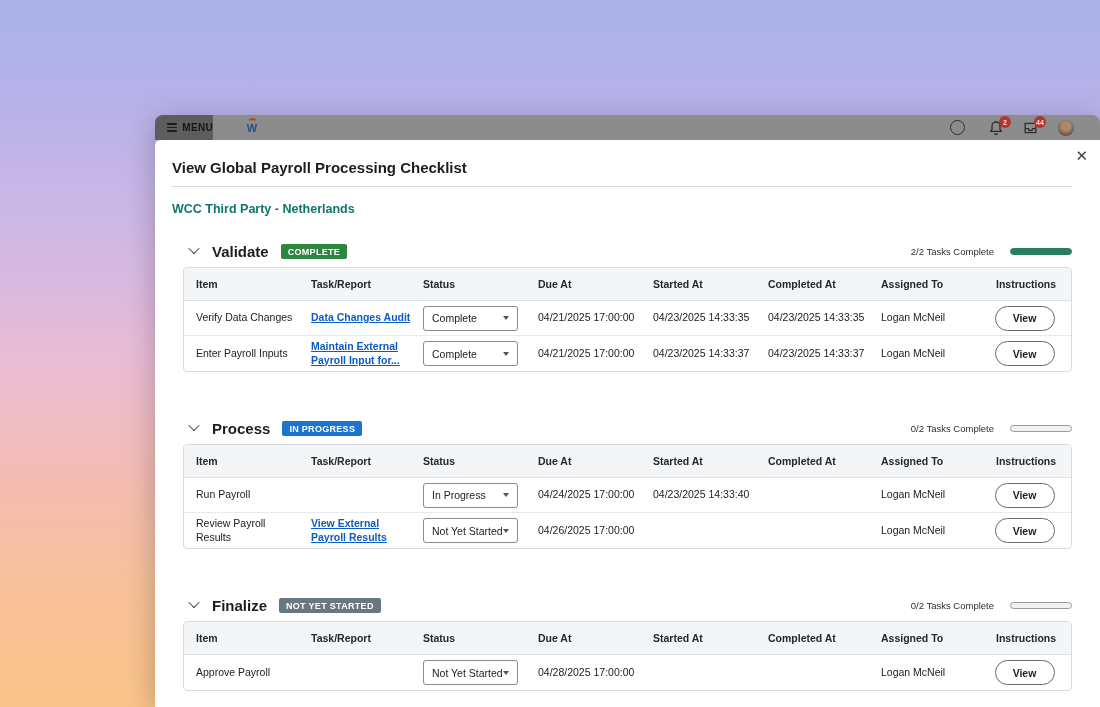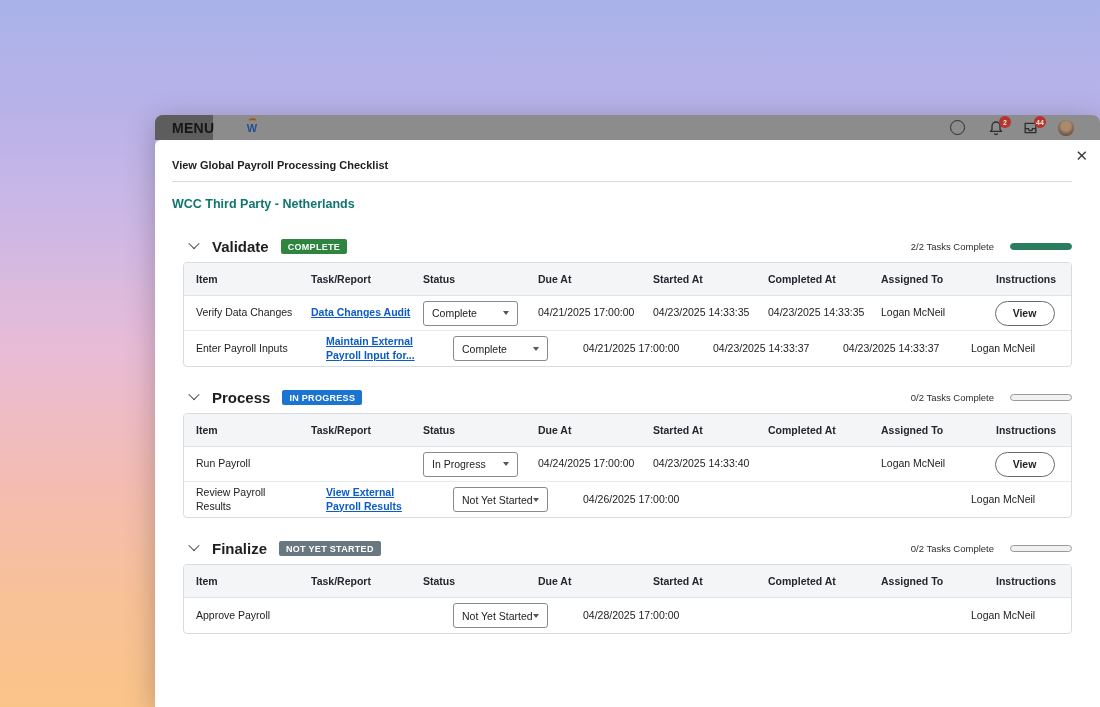--- a/index.html
+++ b/index.html
@@ -11,21 +11,21 @@
   
   .window { position:absolute; left:155px; top:115px; width:945px; height:592px;
     border-radius:8px 8px 0 0; overflow:hidden; box-shadow:0 6px 30px rgba(0,0,0,.25); }
 
   
   .topbar { position:relative; height:25px; background:#8c8c8c; overflow:hidden; }
   .menu-area { position:absolute; left:0; top:0; width:58px; height:25px;
     background:#5d5d5d; display:flex; align-items:center; gap:5px; padding-left:12px; }
   .hamburger { width:11px; height:9px; display:flex; flex-direction:column; justify-content:space-between; }
   .hamburger span { display:block; height:1.8px; background:#1c1c1c; border-radius:1px; }
-  .menu-label { font-size:14px; font-weight:bold; color:#161616; letter-spacing:.3px; }
+  .menu-label { font-size:10px; font-weight:bold; color:#161616; letter-spacing:.3px; }
   .logo { position:absolute; left:88px; top:3px; width:18px; height:22px; text-align:center; }
   .logo-arc { width:11px; height:11px; margin:0 auto; border:2.5px solid transparent;
     border-top-color:#a8541c; border-radius:50%; transform:rotate(0deg); }
   .logo-w { font-size:11px; font-weight:bold; color:#24508f; line-height:6px; display:block; margin-top:-4px; }
   .search-pill { position:absolute; left:305px; top:7px; width:335px; height:26px;
     background:#9b9b9b; border:1px solid #6f6f6f; border-radius:14px;
     display:flex; align-items:center; gap:8px; padding:0 14px; }
   .search-icon { width:9px; height:9px; border:1.6px solid #2c2c2c; border-radius:50%; position:relative; flex:0 0 auto; }
   .search-icon::after { content:""; position:absolute; width:5px; height:1.6px; background:#2c2c2c;
     transform:rotate(45deg); left:7px; top:9px; }
@@ -40,47 +40,47 @@
   .ic-avatar { left:118px; width:16px; height:16px; border-radius:50%;
     background:radial-gradient(circle at 50% 38%, #a98a6d 0 35%, #6b4f3e 75%); }
   .badge-dot { position:absolute; top:-4px; right:-7px; min-width:12px; height:12px; padding:0 2px;
     background:#b5342c; border-radius:7px; color:#efe6e4; font-size:7px; font-weight:bold;
     display:flex; align-items:center; justify-content:center; }
 
   
   .sheet { position:relative; background:#ffffff; height:567px; border-radius:6px 0 0 0; overflow:hidden; }
   .close-btn { position:absolute; top:8px; right:12px; font-size:15px; color:#3c3c3c;
     cursor:pointer; line-height:1; font-weight:normal; }
-  .title { font-size:11px; font-weight:bold; color:#1d1d1d; padding:19px 40px 0 17px; }
+  .title { font-size:15px; font-weight:bold; color:#1d1d1d; padding:19px 40px 0 17px; }
   .title-divider { height:1px; background:#d9d9d9; margin:10px 28px 0 17px; }
   .subtitle { font-size:12.5px; font-weight:bold; color:#0f766e; margin:15px 28px 0 17px; }
 
   .section { margin:0 28px; }
   .sec-head { display:flex; align-items:center; margin-top:27px; position:relative; }
-  .sec-head.gap-lg { margin-top:22px; }
+  .sec-head.gap-lg { margin-top:48px; }
   .chev { width:8px; height:8px; border-right:1.8px solid #4a4a4a; border-bottom:1.8px solid #4a4a4a;
     transform:rotate(45deg) translate(-1px,-1px); margin:0 14px 4px 7px; cursor:pointer; flex:0 0 auto; }
   .sec-name { font-size:15px; font-weight:bold; color:#1e1e1e; margin-right:12px; }
   .badge { font-size:9px; font-weight:bold; color:#fff; padding:3px 7px 2px; border-radius:2px; letter-spacing:.3px; }
   .badge-complete { background:#2e8540; }
   .badge-inprogress { background:#1b75d0; }
   .badge-notstarted { background:#697780; }
   .sec-progress { position:absolute; right:0; display:flex; align-items:center; gap:16px; }
   .prog-label { font-size:9.5px; color:#2d2d2d; }
   .prog-bar { width:62px; height:7px; border-radius:4px; }
   .prog-full { background:#2a7d5f; border:1px solid #2a7d5f; }
   .prog-empty { background:#f1f1f1; border:1px solid #9a9a9a; }
 
   .tbl { margin-top:7px; border:1px solid #d8dce1; border-radius:4px; overflow:hidden; background:#fff; }
   .thead, .trow { display:grid; grid-template-columns:115px 112px 115px 115px 115px 113px 115px 1fr;
     align-items:center; }
   .thead { background:#f4f5f7; height:33px; border-bottom:1px solid #dfe2e6; }
   .th { font-size:10.5px; font-weight:bold; color:#23272e; padding-left:12px; }
   .trow { height:35px; border-bottom:1px solid #e8eaed; }
-  .trow:last-child { border-bottom:none;gap:15px; }
+  .trow:last-child { border-bottom:none; }
   .td { font-size:10.5px; color:#222; padding-left:12px; line-height:1.25; }
   .td a { color:#0b5cc7; font-weight:bold; text-decoration:underline; font-size:10.5px; }
   .dd { width:95px; height:25px; border:1px solid #8a8a8a; border-radius:3px; background:#fff;
     display:flex; align-items:center; justify-content:space-between; padding:0 8px; margin-left:12px; cursor:pointer; }
   .dd-text { font-size:10.5px; color:#222; white-space:nowrap; }
   .dd-arrow { width:0; height:0; border-left:3.5px solid transparent; border-right:3.5px solid transparent;
     border-top:4.5px solid #555; flex:0 0 auto; }
   .td-btn { display:flex; justify-content:center; padding-right:6px; }
   .view-btn { width:60px; height:25px; border:1.5px solid #646a70; border-radius:13px; background:#fff;
     font-size:10.5px; font-weight:bold; color:#1f1f1f; display:flex; align-items:center; justify-content:center;

